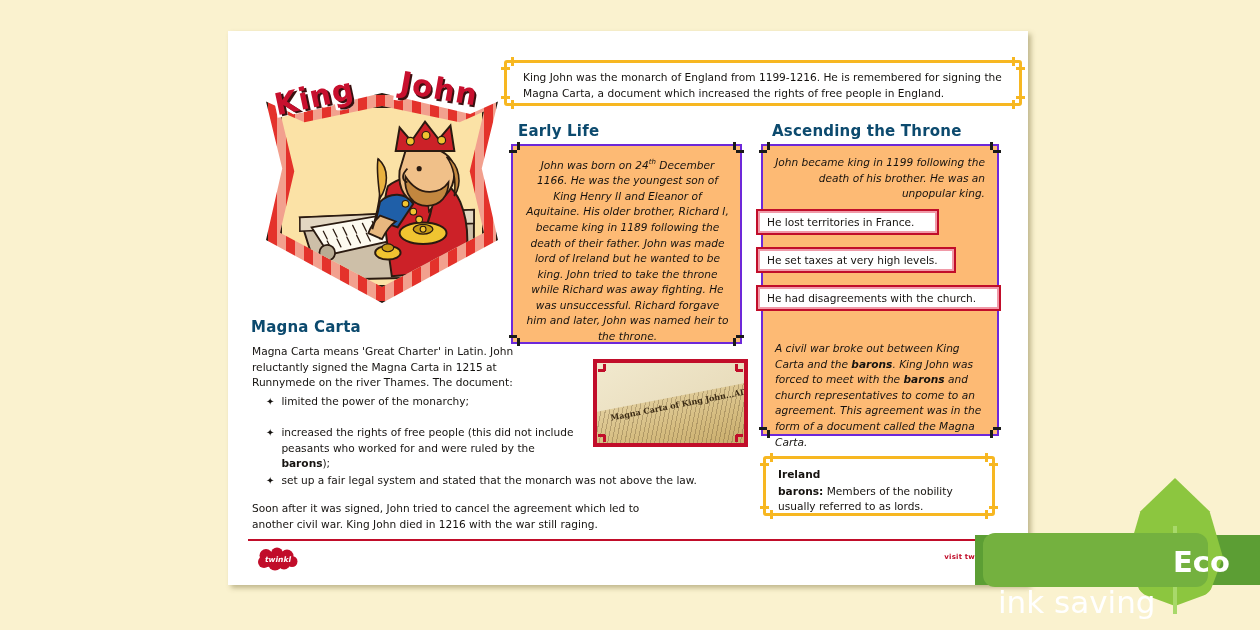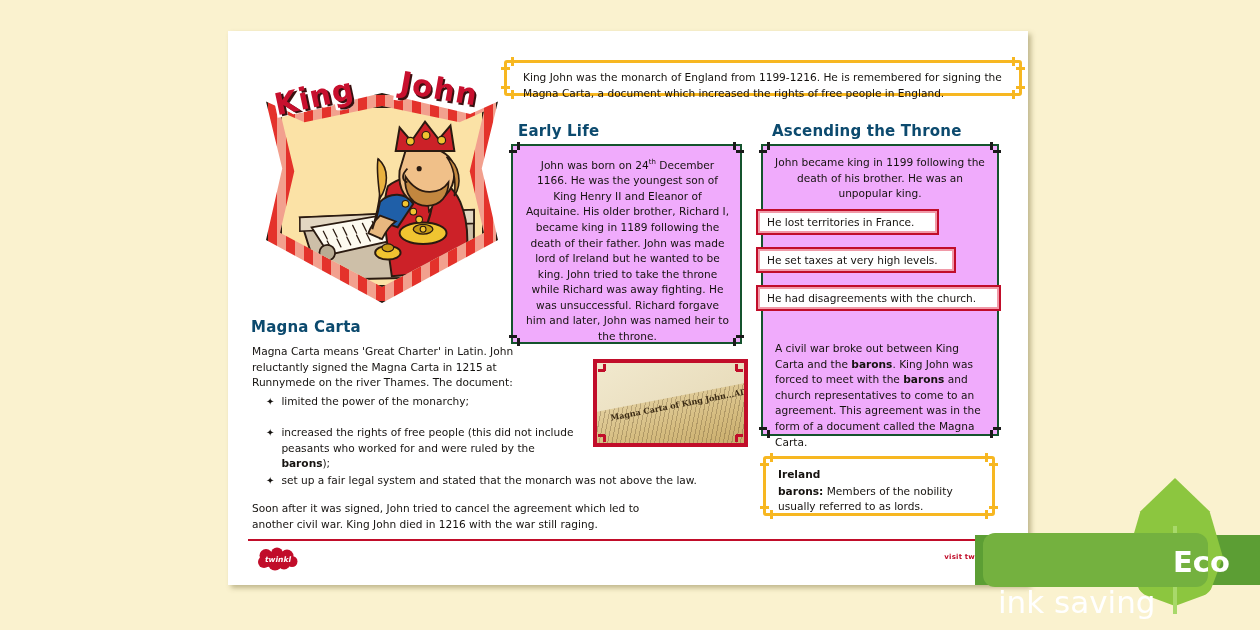--- a/index.html
+++ b/index.html
@@ -66,21 +66,21 @@
   .yframe .tl::before { left: -3px; top: 7px; }  .yframe .tl::after { left: 7px; top: -3px; }
   .yframe .tr { right: -3px; top: -3px; }
   .yframe .tr::before { right: -3px; top: 7px; } .yframe .tr::after { right: 7px; top: -3px; }
   .yframe .bl { left: -3px; bottom: -3px; }
   .yframe .bl::before { left: -3px; bottom: 7px; } .yframe .bl::after { left: 7px; bottom: -3px; }
   .yframe .br { right: -3px; bottom: -3px; }
   .yframe .br::before { right: -3px; bottom: 7px; } .yframe .br::after { right: 7px; bottom: -3px; }
 
   
   .bframe {
-    position: absolute; border: 2px solid #14532d; background: #f0abfc;
+    position: absolute; border: 2px solid #6d28d9; background: #fdba74; font-style: italic;
   }
   .bframe .cn { position: absolute; width: 11px; height: 11px; }
   .bframe .cn::before, .bframe .cn::after { content: ""; position: absolute; background: #1a1a1a; }
   .bframe .cn::before { width: 8px; height: 3px; }
   .bframe .cn::after  { width: 3px; height: 8px; }
   .bframe .tl { left: -2px; top: -2px; }
   .bframe .tl::before { left: -2px; top: 6px; }  .bframe .tl::after { left: 6px; top: -2px; }
   .bframe .tr { right: -2px; top: -2px; }
   .bframe .tr::before { right: -2px; top: 6px; } .bframe .tr::after { right: 6px; top: -2px; }
   .bframe .bl { left: -2px; bottom: -2px; }
@@ -235,21 +235,21 @@
                 <circle cx="144" cy="124" r="3"></circle>
             </g>
           </svg>
         </div>
       </div>
 
       <div class="wordmark wm-king">King</div>
       <div class="wordmark wm-john">John</div>
     </div>
 
-    <div class="yframe" style="left:276px; top:29px; width:518px; height:36px;">
+    <div class="yframe" style="left:276px; top:29px; width:518px; height:46px;">
       <span class="cn tl"></span>
       <span class="cn tr"></span>
       <span class="cn bl"></span>
       <span class="cn br"></span>
       <div class="bodytext" style="padding:7px 16px 0 16px; text-align:left;">King John was the monarch of England from 1199-1216. He is remembered for signing the Magna Carta, a document which increased the rights of free people in England.</div>
     </div>
 
     <div class="sechead" style="left:290px; top:91px;">Early Life</div>
 
     <div class="bframe" style="left:283px; top:113px; width:231px; height:200px;">
@@ -263,21 +263,21 @@
     </div>
 
     <div class="sechead" style="left:544px; top:91px;">Ascending the Throne</div>
 
     <div class="bframe" style="left:533px; top:113px; width:238px; height:292px;">
       <span class="cn tl"></span>
       <span class="cn tr"></span>
       <span class="cn bl"></span>
       <span class="cn br"></span>
 
-      <div class="bodytext" style="padding:9px 12px 0 12px; text-align:center;">John became king in 1199 following the death of his brother. He was an unpopular king.</div>
+      <div class="bodytext" style="padding:9px 12px 0 12px; text-align:right;">John became king in 1199 following the death of his brother. He was an unpopular king.</div>
 
       <div class="bodytext" style="position:absolute; left:12px; top:195px; width:214px; text-align:left;">
         <span>A civil war broke out between King Carta and the </span><b>barons</b><span>. King John was forced to meet with the </span><b>barons</b><span> and church representatives to come to an agreement. This agreement was in the form of a document called the Magna Carta.</span>
       </div>
     </div>
 
     <div class="redbox" style="left:528px; top:178px; width:183px; height:26px;">He lost territories in France.</div>
     <div class="redbox" style="left:528px; top:216px; width:200px; height:26px;">He set taxes at very high levels.</div>
     <div class="redbox" style="left:528px; top:254px; width:245px; height:26px;">He had disagreements with the church.</div>
 

